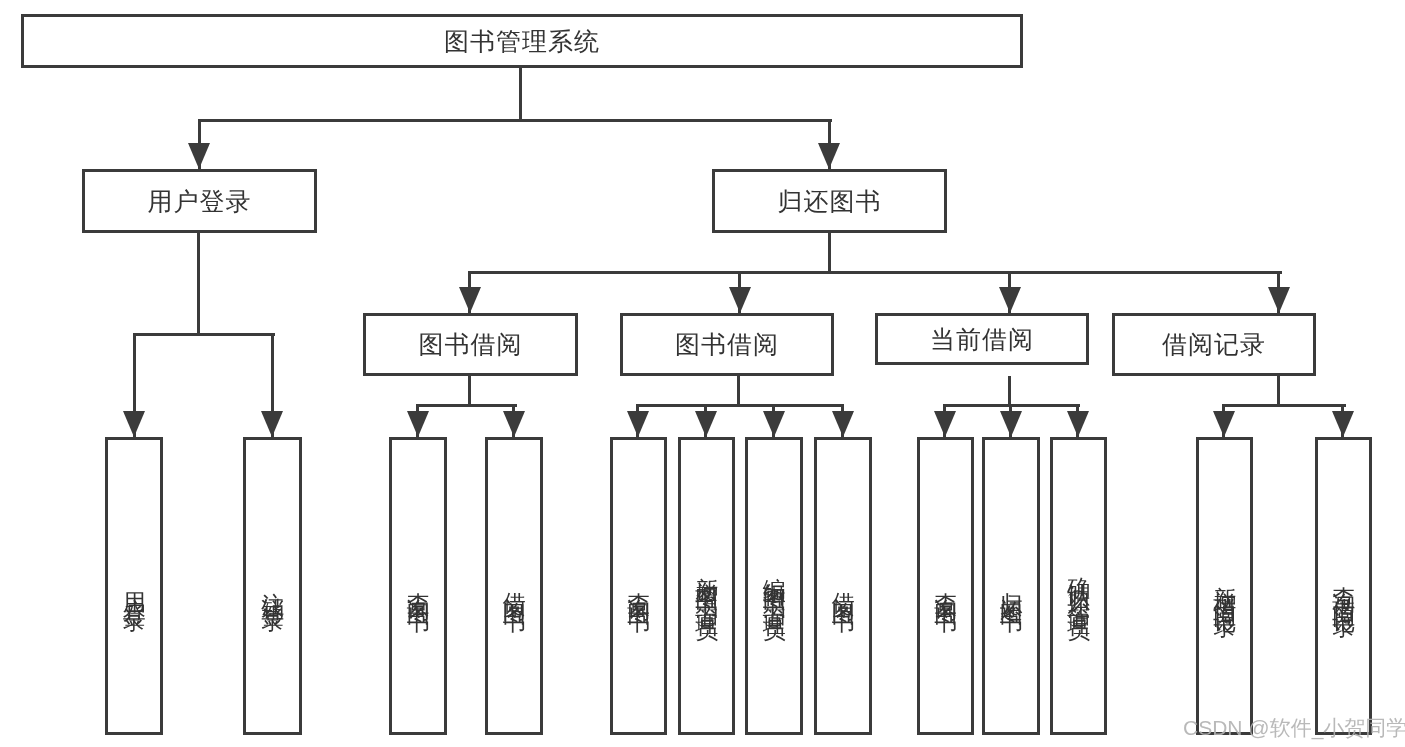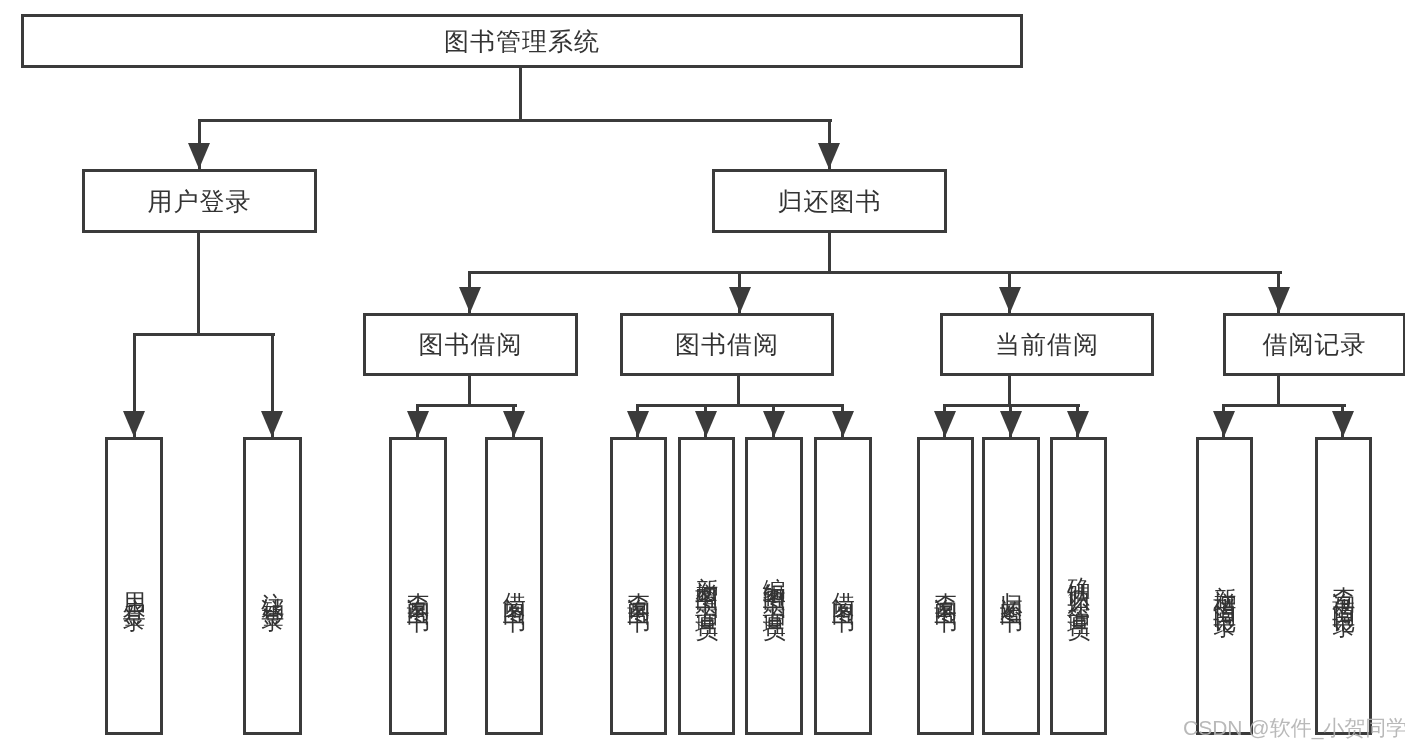--- a/index.html
+++ b/index.html
@@ -82,24 +82,24 @@
   <div class="arrow" style="left:999px; top:287px;"></div>
   <div class="vline" style="left:1277px; top:271px; height:42px;"></div>
   <div class="arrow" style="left:1268px; top:287px;"></div>
 
   <div class="node" style="left:363px; top:313px; width:215px; height:63px;">
     <span>图书借阅</span>
   </div>
   <div class="node" style="left:620px; top:313px; width:214px; height:63px;">
     <span>图书借阅</span>
   </div>
-  <div class="node" style="left:940px; top:313px; width:214px; height:63px;">
+  <div class="node" style="left:875px; top:313px; width:214px; height:52px;">
     <span>当前借阅</span>
   </div>
-  <div class="node" style="left:1223px; top:313px; width:183px; height:63px;">
+  <div class="node" style="left:1112px; top:313px; width:204px; height:63px;">
     <span>借阅记录</span>
   </div>
 
   <div class="vline" style="left:468px; top:376px; height:31px;"></div>
   <div class="hline" style="left:417px; top:404px; width:100px;"></div>
   <div class="vline" style="left:416px; top:404px; height:33px;"></div>
   <div class="arrow" style="left:407px; top:411px;"></div>
   <div class="vline" style="left:512px; top:404px; height:33px;"></div>
   <div class="arrow" style="left:503px; top:411px;"></div>
 

